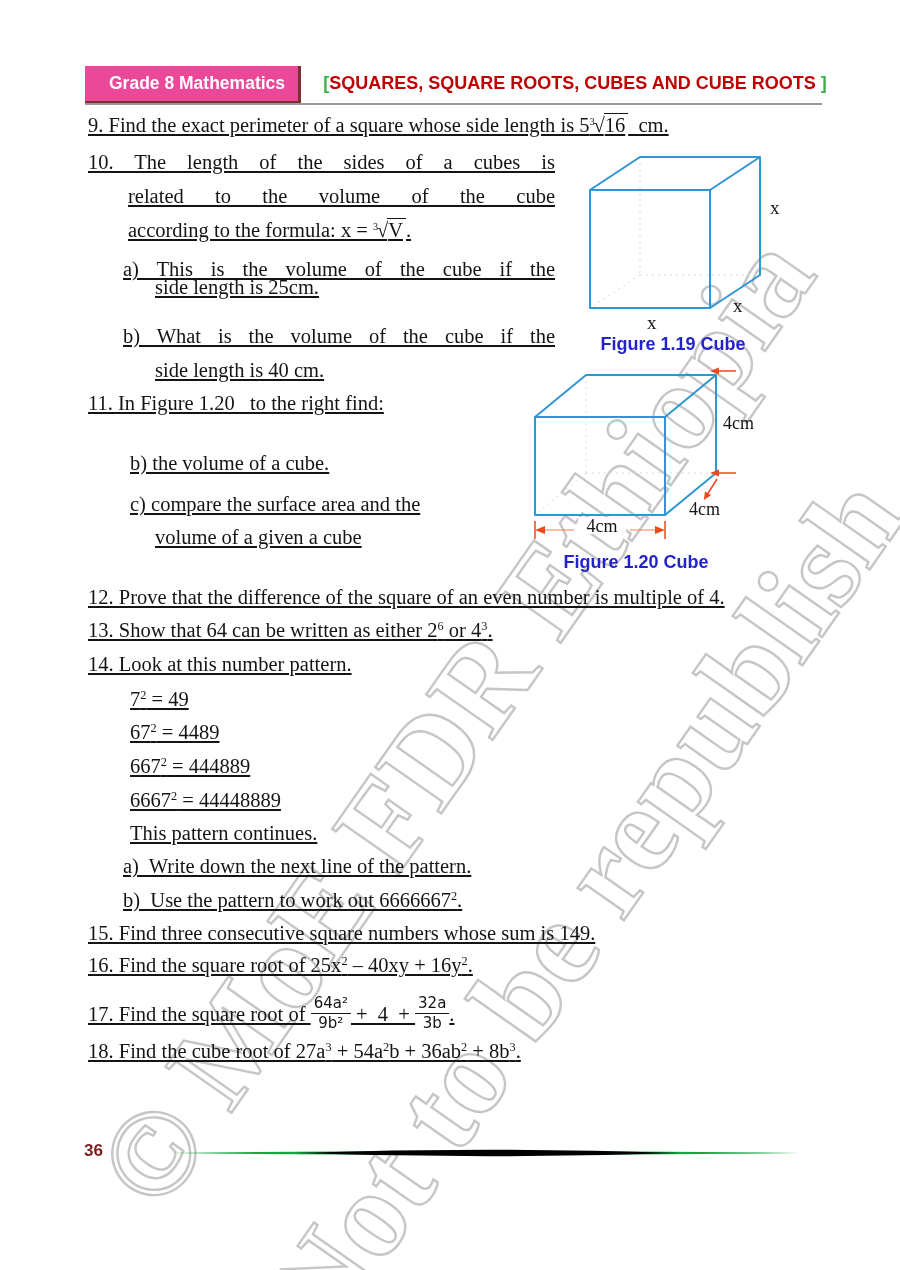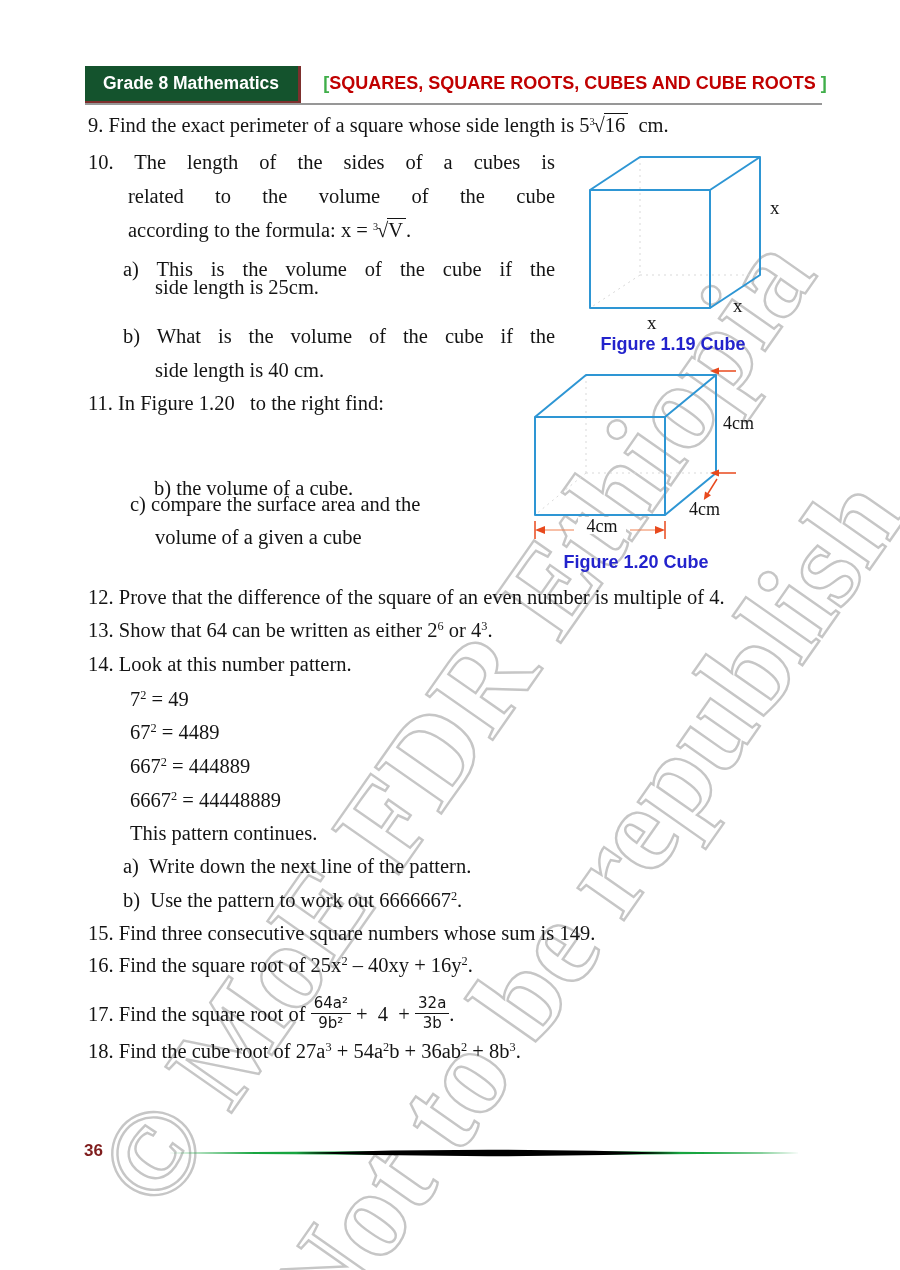--- a/index.html
+++ b/index.html
@@ -6,34 +6,34 @@
   body{
     width:900px;height:1270px;position:relative;background:#ffffff;
     font-family:"Liberation Serif", serif;color:#141414;overflow:hidden;
   }
   #watermark{position:absolute;left:0;top:0;z-index:0;}
   .content{position:absolute;left:0;top:0;width:900px;height:1270px;z-index:1;}
 
   
   .badge{
     position:absolute;left:85px;top:66px;width:216px;height:37px;box-sizing:border-box;
-    background:#14532d;border-right:3px solid #7d2f2d;border-bottom:2px solid #7d2f2d;
+    background:#ec4899;border-right:3px solid #7d2f2d;border-bottom:2px solid #7d2f2d;
     color:#ffffff;font-family:"Liberation Sans",sans-serif;font-weight:bold;
-    font-size:17.5px;line-height:35px;padding-left:18px;
+    font-size:17.5px;line-height:35px;padding-left:24px;
   }
   .hdr-rule{position:absolute;left:85px;top:103px;width:737px;height:2px;background:#979797;}
   .hdr-title{
     position:absolute;left:320px;top:73px;width:510px;text-align:center;
     font-family:"Liberation Sans",sans-serif;font-weight:bold;font-size:18px;color:#c00000;
     white-space:pre;
   }
   .hdr-title .bracket{color:#3fae49;}
 
   
-  .line{position:absolute;font-size:20.5px;line-height:27px;white-space:pre;}
+  .line{position:absolute;font-size:20.5px;line-height:27px;white-space:pre;text-decoration:underline;}
   .just{white-space:normal;text-align:justify;text-align-last:justify;}
 
   sup{font-size:0.6em;line-height:0;vertical-align:baseline;position:relative;top:-0.55em;}
 
   .root{white-space:nowrap;}
   .root .ridx{font-size:0.5em;top:-0.72em;margin-right:-0.12em;}
   .root .rsign{letter-spacing:-1px;}
   .root .rad{border-top:1.6px solid #141414;padding:0 3px 0 1px;}
 
   .frac{
@@ -71,21 +71,21 @@
 
   <div class="line just" style="left:88px;top:149px;width:467px;">10. The length of the sides of a cubes is</div>
   <div class="line just" style="left:128px;top:183px;width:427px;">related to the volume of the cube</div>
   <div class="line" style="left:128px;top:217px;text-align:center;">according to the formula: x = <span class="root"><sup class="ridx">3</sup><span class="rsign">√</span><span class="rad">V</span></span>.</div>
   <div class="line just" style="left:123px;top:256px;width:432px;">a)  This is the volume of the cube if the</div>
   <div class="line" style="left:155px;top:274px;">side length is 25cm.</div>
   <div class="line just" style="left:123px;top:323px;width:432px;">b)  What is the volume of the cube if the</div>
   <div class="line" style="left:155px;top:357px;">side length is 40 cm.</div>
 
   <div class="line" style="left:88px;top:390px;">11. In Figure 1.20   to the right find:</div>
-  <div class="line" style="left:130px;top:475px;margin-left:24px;">b) the volume of a cube.</div>
+  <div class="line" style="left:130px;top:450px;">b) the volume of a cube.</div>
   <div class="line" style="left:130px;top:491px;">c) compare the surface area and the</div>
   <div class="line" style="left:155px;top:524px;">volume of a given a cube</div>
 
   <div class="line" style="left:88px;top:584px;">12. Prove that the difference of the square of an even number is multiple of 4.</div>
   <div class="line" style="left:88px;top:617px;">13. Show that 64 can be written as either 2<sup>6</sup> or 4<sup>3</sup>.</div>
   <div class="line" style="left:88px;top:651px;">14. Look at this number pattern.</div>
 
   <div class="line" style="left:130px;top:686px;">7<sup>2</sup> = 49</div>
   <div class="line" style="left:130px;top:719px;">67<sup>2</sup> = 4489</div>
   <div class="line" style="left:130px;top:753px;">667<sup>2</sup> = 444889</div>

